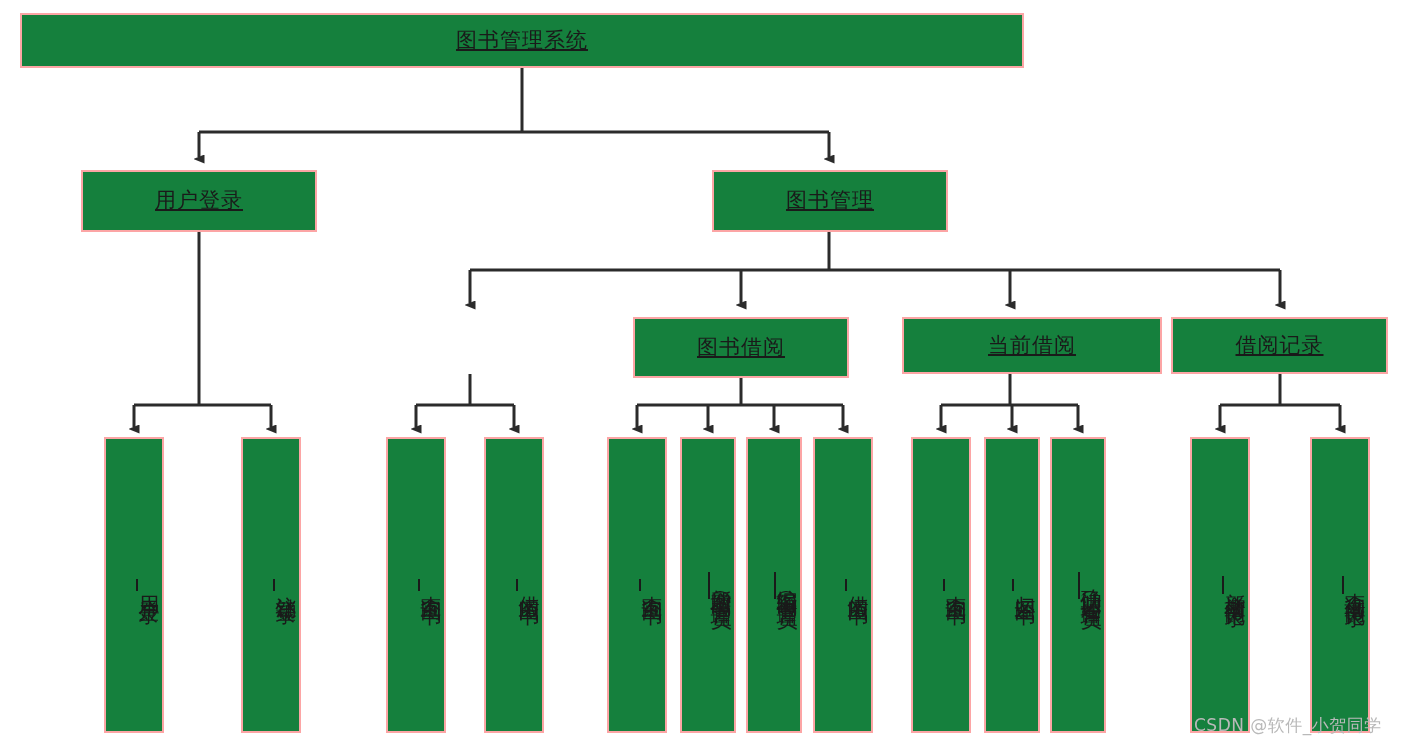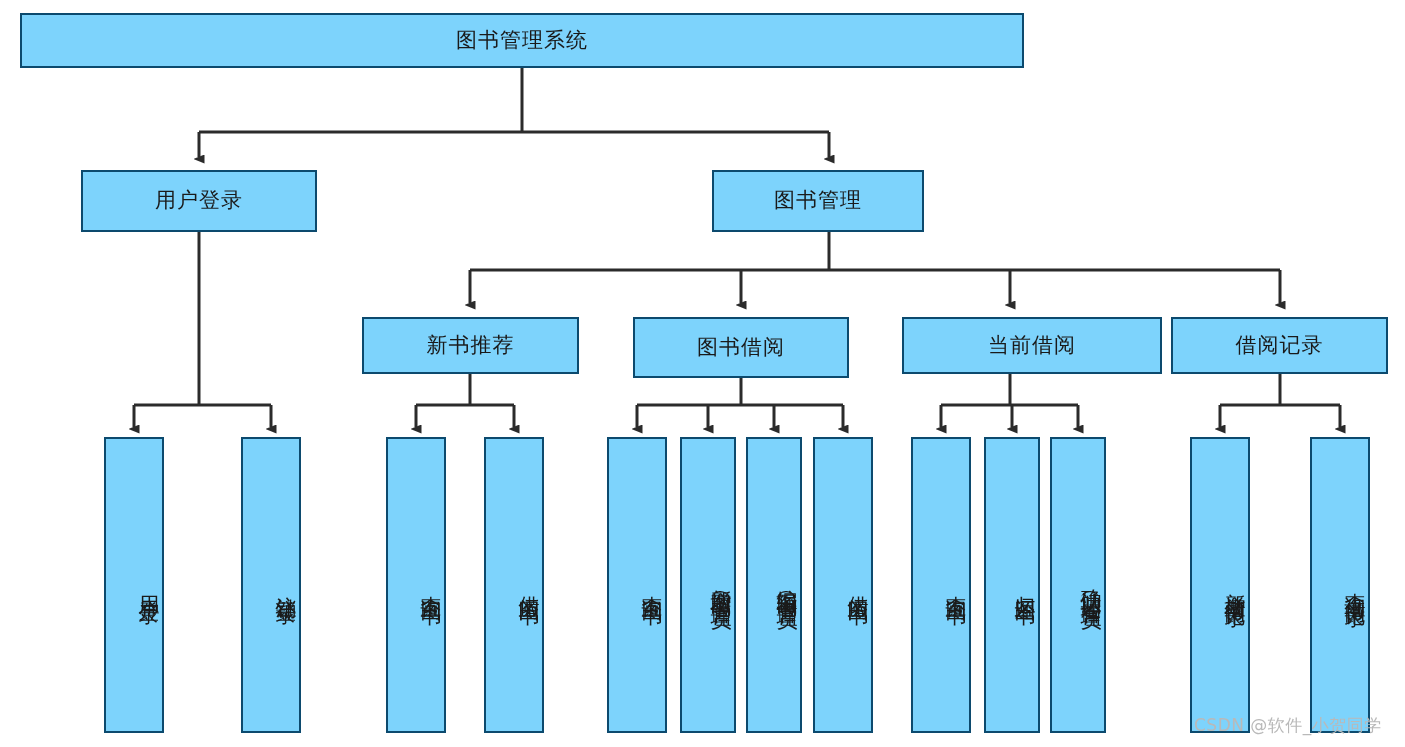--- a/index.html
+++ b/index.html
@@ -24,26 +24,27 @@
     position: absolute;
     left: 0;
     top: 0;
     width: 1405px;
     height: 747px;
     pointer-events: none;
   }
   .node {
     position: absolute;
     box-sizing: border-box;
-    background: #7dd3fc;
-    border: 2px solid #0c4a6e;
+    background: #15803d;
+    border: 2px solid #fca5a5;
     display: flex;
     align-items: center;
     justify-content: center;
     color: #1a1a1a;
+    text-decoration: underline;
   }
   .node.horiz {
     font-size: 21px;
     letter-spacing: 1px;
     line-height: 1.2;
   }
   .node.vert {
     writing-mode: vertical-rl;
     text-orientation: upright;
     font-size: 21px;
@@ -124,27 +125,24 @@
     </g>
   </svg>
 
   <div class="node horiz" style="left: 20px; top: 13px; width: 1004px; height: 55px;">
     <span>图书管理系统</span>
   </div>
 
   <div class="node horiz" style="left: 81px; top: 170px; width: 236px; height: 62px;">
     <span>用户登录</span>
   </div>
-  <div class="node horiz" style="left: 712px; top: 170px; width: 212px; height: 62px;">
+  <div class="node horiz" style="left: 712px; top: 170px; width: 236px; height: 62px;">
     <span>图书管理</span>
   </div>
 
-  <div class="node horiz" style="left: 362px; top: 317px; width: 217px; height: 57px;">
-    <span>新书推荐</span>
-  </div>
   <div class="node horiz" style="left: 633px; top: 317px; width: 216px; height: 61px;">
     <span>图书借阅</span>
   </div>
   <div class="node horiz" style="left: 902px; top: 317px; width: 260px; height: 57px;">
     <span>当前借阅</span>
   </div>
   <div class="node horiz" style="left: 1171px; top: 317px; width: 217px; height: 57px;">
     <span>借阅记录</span>
   </div>
 

